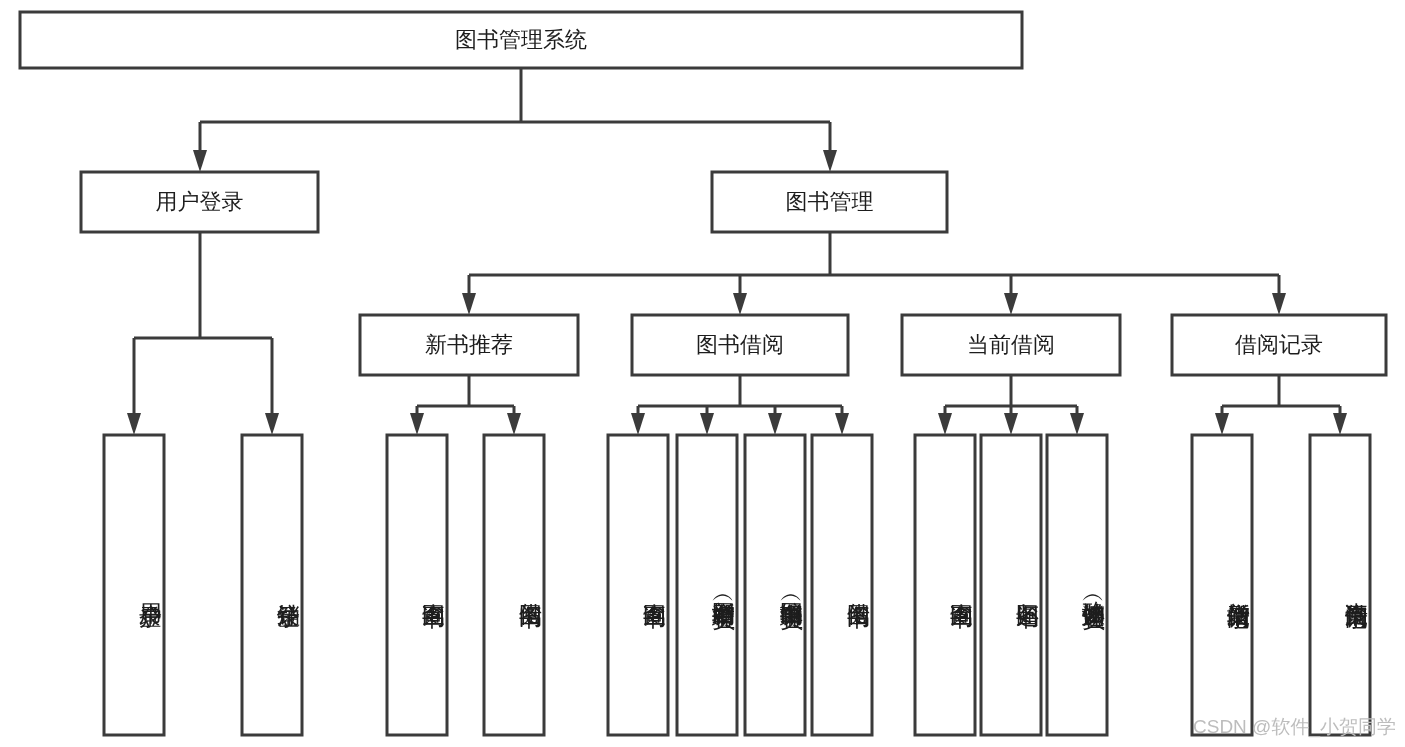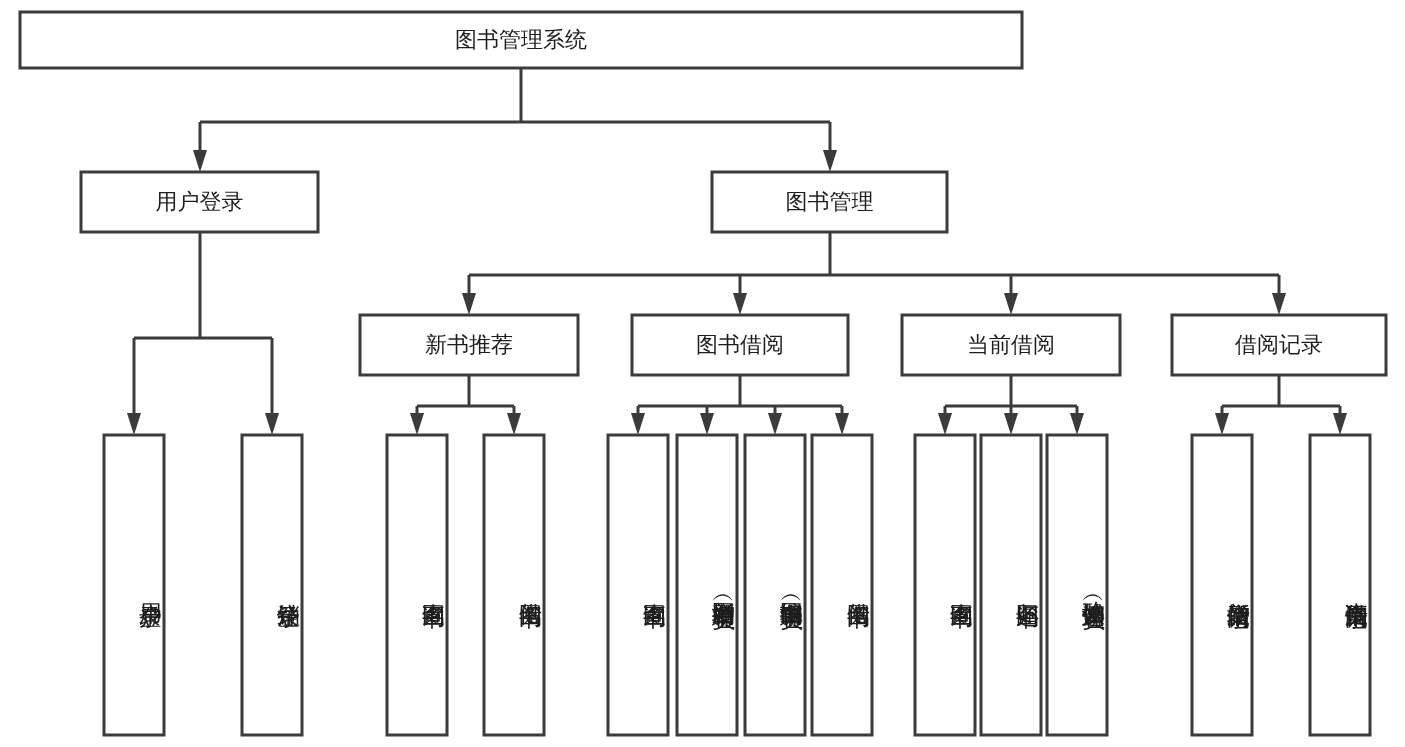--- a/index.html
+++ b/index.html
@@ -168,13 +168,14 @@
       <div class="leaf-label" style="left: 608px; top: 445px; width: 60px; height: 284px;">查询图书</div>
       <div class="leaf-label" style="left: 677px; top: 445px; width: 60px; height: 284px;">新增图书（管理员）</div>
       <div class="leaf-label" style="left: 745px; top: 445px; width: 60px; height: 284px;">编辑图书（管理员）</div>
       <div class="leaf-label" style="left: 812px; top: 445px; width: 60px; height: 284px;">借阅图书</div>
       <div class="leaf-label" style="left: 915px; top: 445px; width: 60px; height: 284px;">查询图书</div>
       <div class="leaf-label" style="left: 981px; top: 445px; width: 60px; height: 284px;">归还图书</div>
       <div class="leaf-label" style="left: 1047px; top: 445px; width: 60px; height: 284px;">确认归还（管理员）</div>
       <div class="leaf-label" style="left: 1192px; top: 445px; width: 60px; height: 284px;">新增借阅记录</div>
       <div class="leaf-label" style="left: 1310px; top: 445px; width: 60px; height: 284px;">查询借阅记录</div>
     </div>
+  <div class="watermark" style="left: 1193px; top: 714px;">CSDN @软件_小贺同学</div>
 </div>
 
 </body></html>

